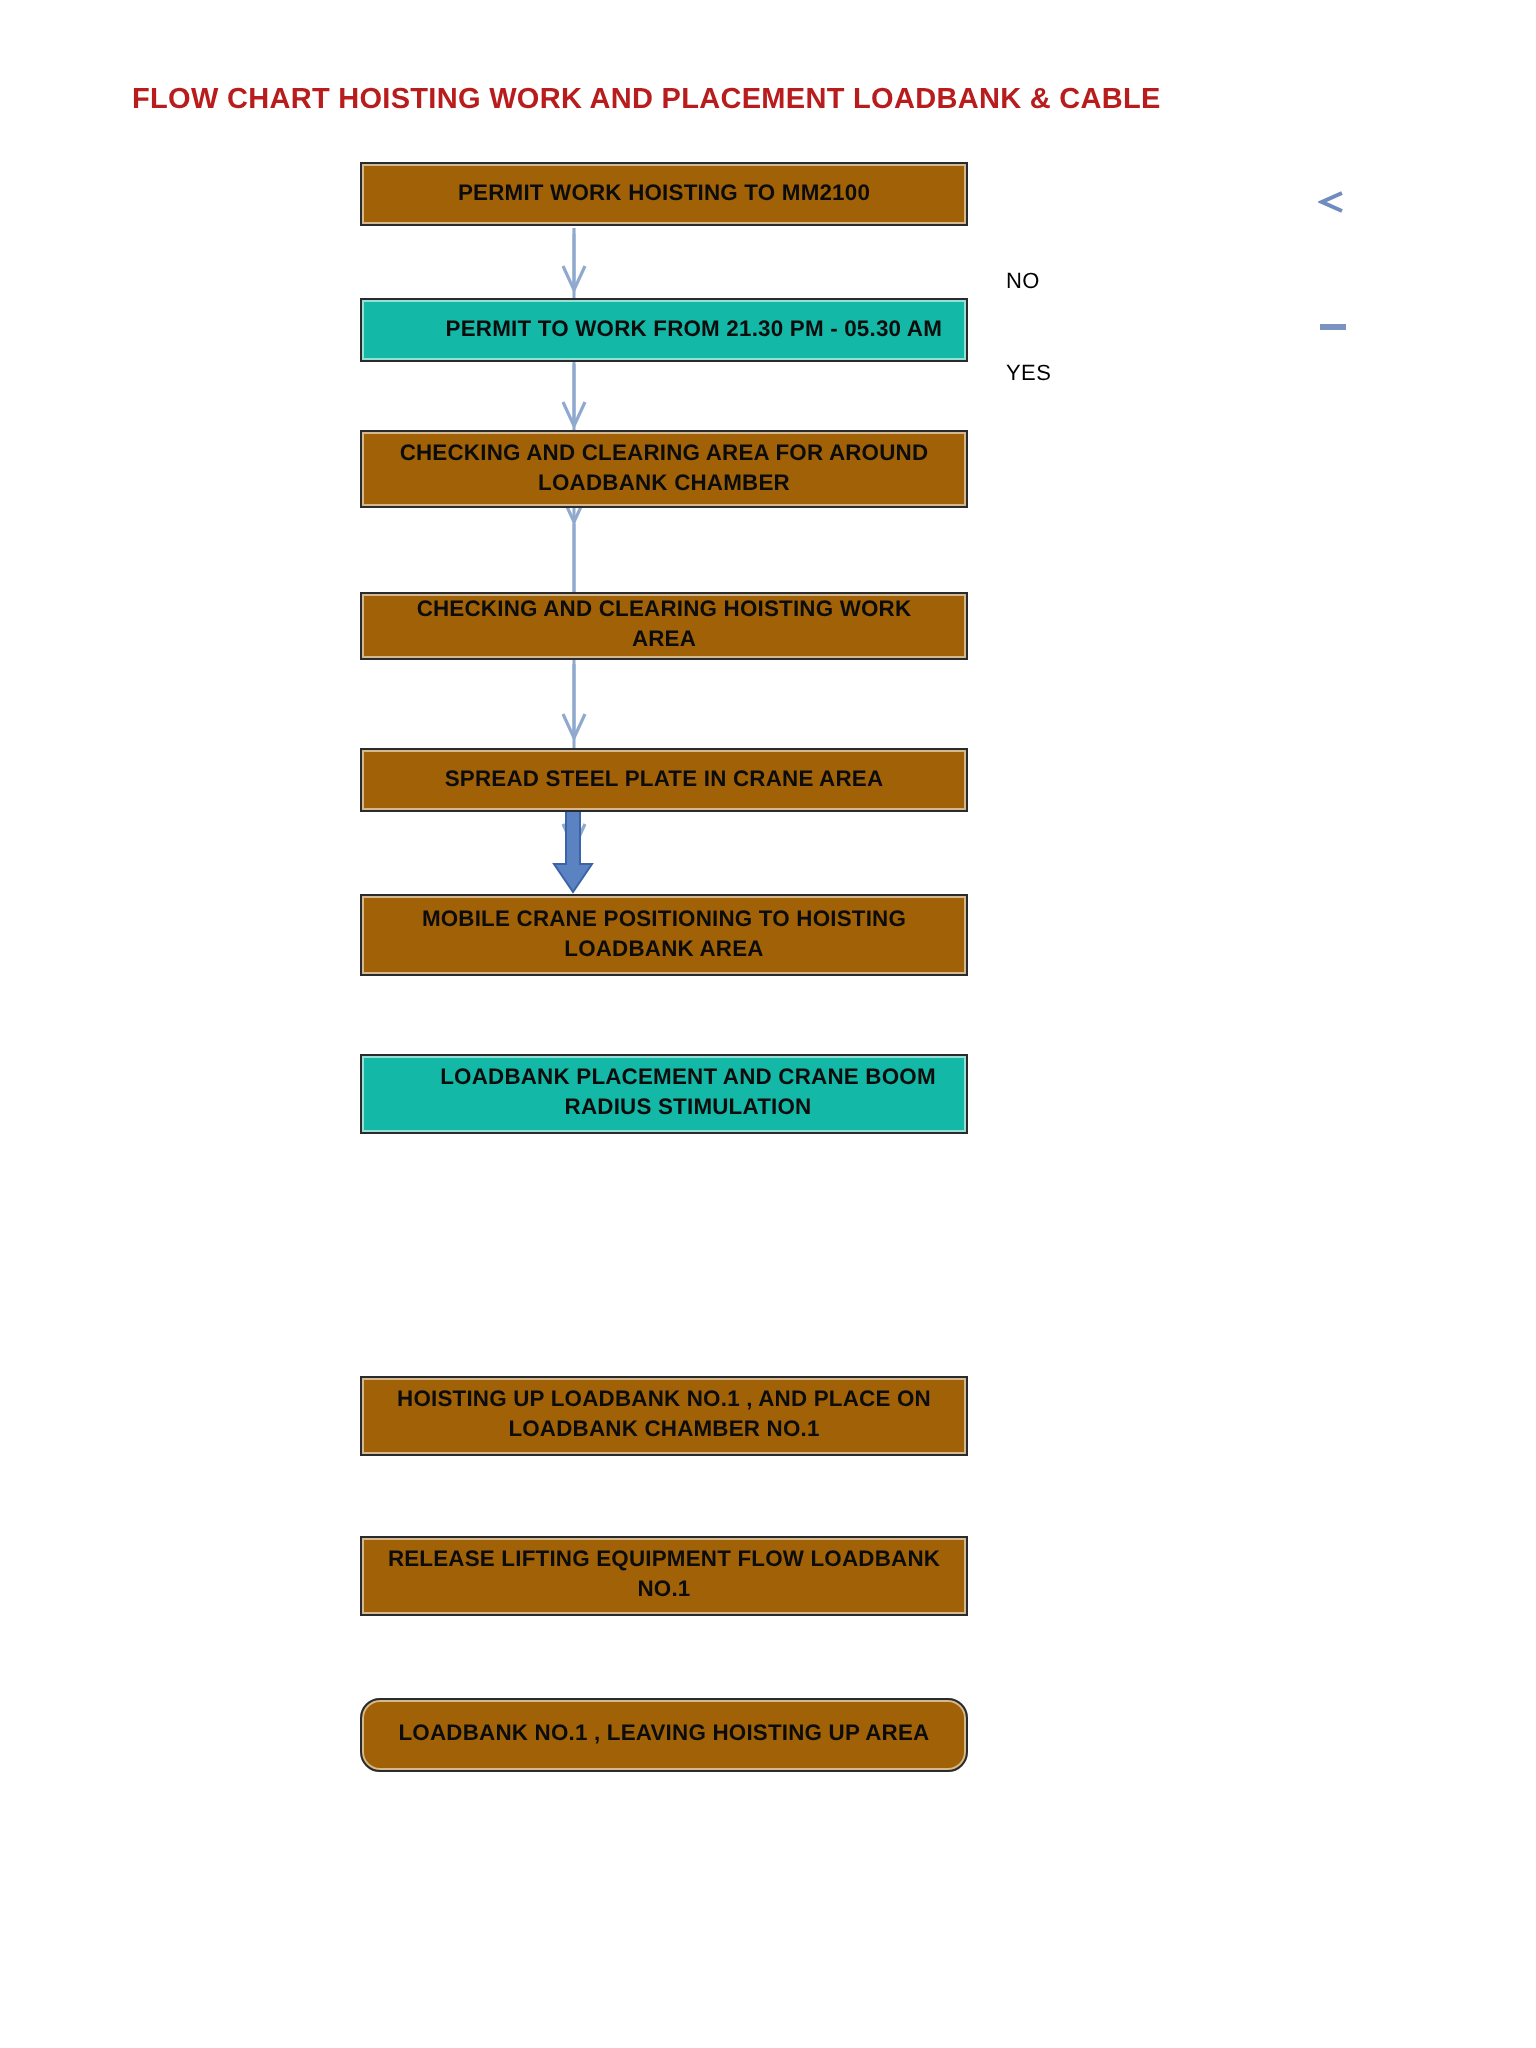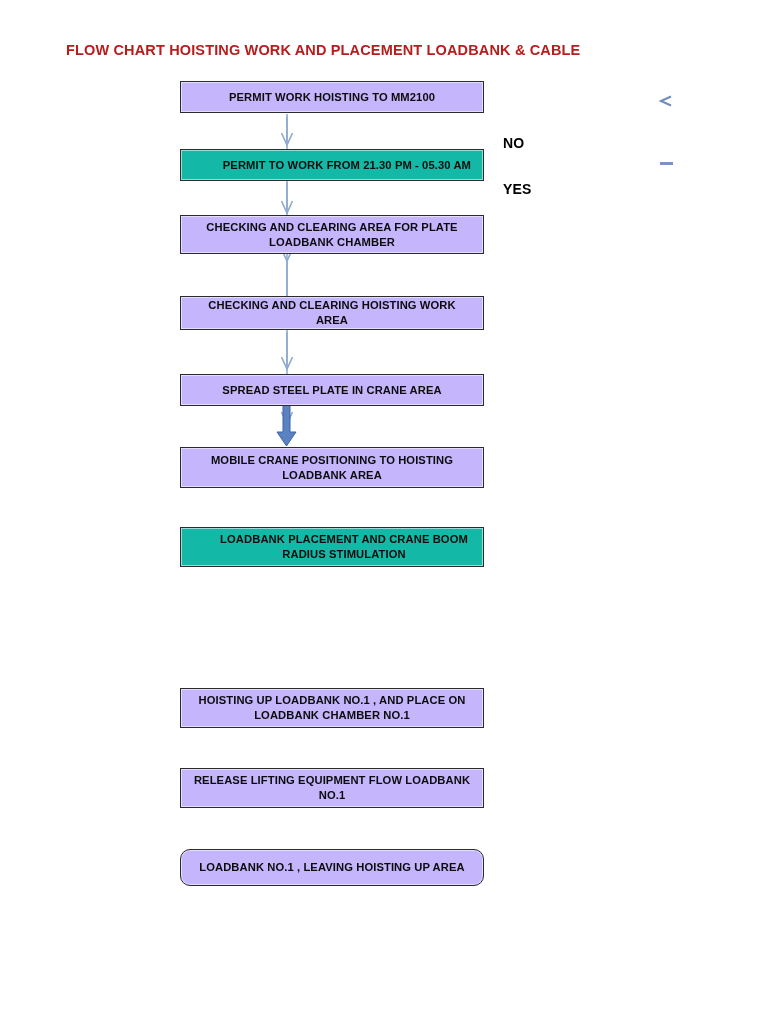--- a/index.html
+++ b/index.html
@@ -56,41 +56,41 @@
     z-index: 3;
     box-shadow: inset 0 0 0 1px rgba(255,255,255,0.55);
   }
   .node .node-label {
     font-size: 11.2px;
     font-weight: bold;
     line-height: 1.30;
     letter-spacing: 0.1px;
     color: #0c0c0c;
   }
-  .node.green { background: #c4b5fd; }
+  .node.green { background: #a16207; }
   .node.blue  { background: #14b8a6; justify-content: flex-end; }
 
   
   #node-0 { top: 81px;  height: 32px; }
   #node-1 { top: 149px; height: 32px; }
   #node-2 { top: 215px; height: 39px; }
   #node-3 { top: 296px; height: 34px; }
   #node-4 { top: 374px; height: 32px; }
   #node-5 { top: 447px; height: 41px; }
   #node-6 { top: 527px; height: 40px; padding-left: 36px; }
   #node-7 { top: 609px; height: 36px; }
   #node-8 { top: 688px; height: 40px; }
   #node-9 { top: 768px; height: 40px; }
   #node-10{ top: 849px; height: 37px; border-radius: 10px; }
 
   
   .branch-label {
     position: absolute;
-    font-size: 14px;
-    font-weight: bold;
+    font-size: 11px;
+    font-weight: normal;
     color: #000000;
     letter-spacing: 0.2px;
     z-index: 4;
   }
   #label-no  { left: 503px; top: 135px; }
   #label-yes { left: 503px; top: 181px; }
 
   
   .stray { position: absolute; z-index: 2; }
   #stray-arrowhead { left: 659px; top: 95px; width: 14px; height: 12px; }
@@ -150,21 +150,21 @@
 
   <div class="node green" id="node-0">
     <span class="node-label">PERMIT WORK HOISTING TO MM2100</span>
   </div>
 
   <div class="node blue" id="node-1">
     <span class="node-label">PERMIT TO WORK FROM  21.30 PM - 05.30 AM</span>
   </div>
 
   <div class="node green" id="node-2">
-    <span class="node-label">CHECKING AND CLEARING AREA FOR PLATE LOADBANK CHAMBER</span>
+    <span class="node-label">CHECKING AND CLEARING AREA FOR AROUND LOADBANK CHAMBER</span>
   </div>
 
   <div class="node green" id="node-3">
     <span class="node-label">CHECKING AND CLEARING HOISTING WORK AREA</span>
   </div>
 
   <div class="node green" id="node-4">
     <span class="node-label">SPREAD STEEL PLATE IN CRANE AREA</span>
   </div>
 

